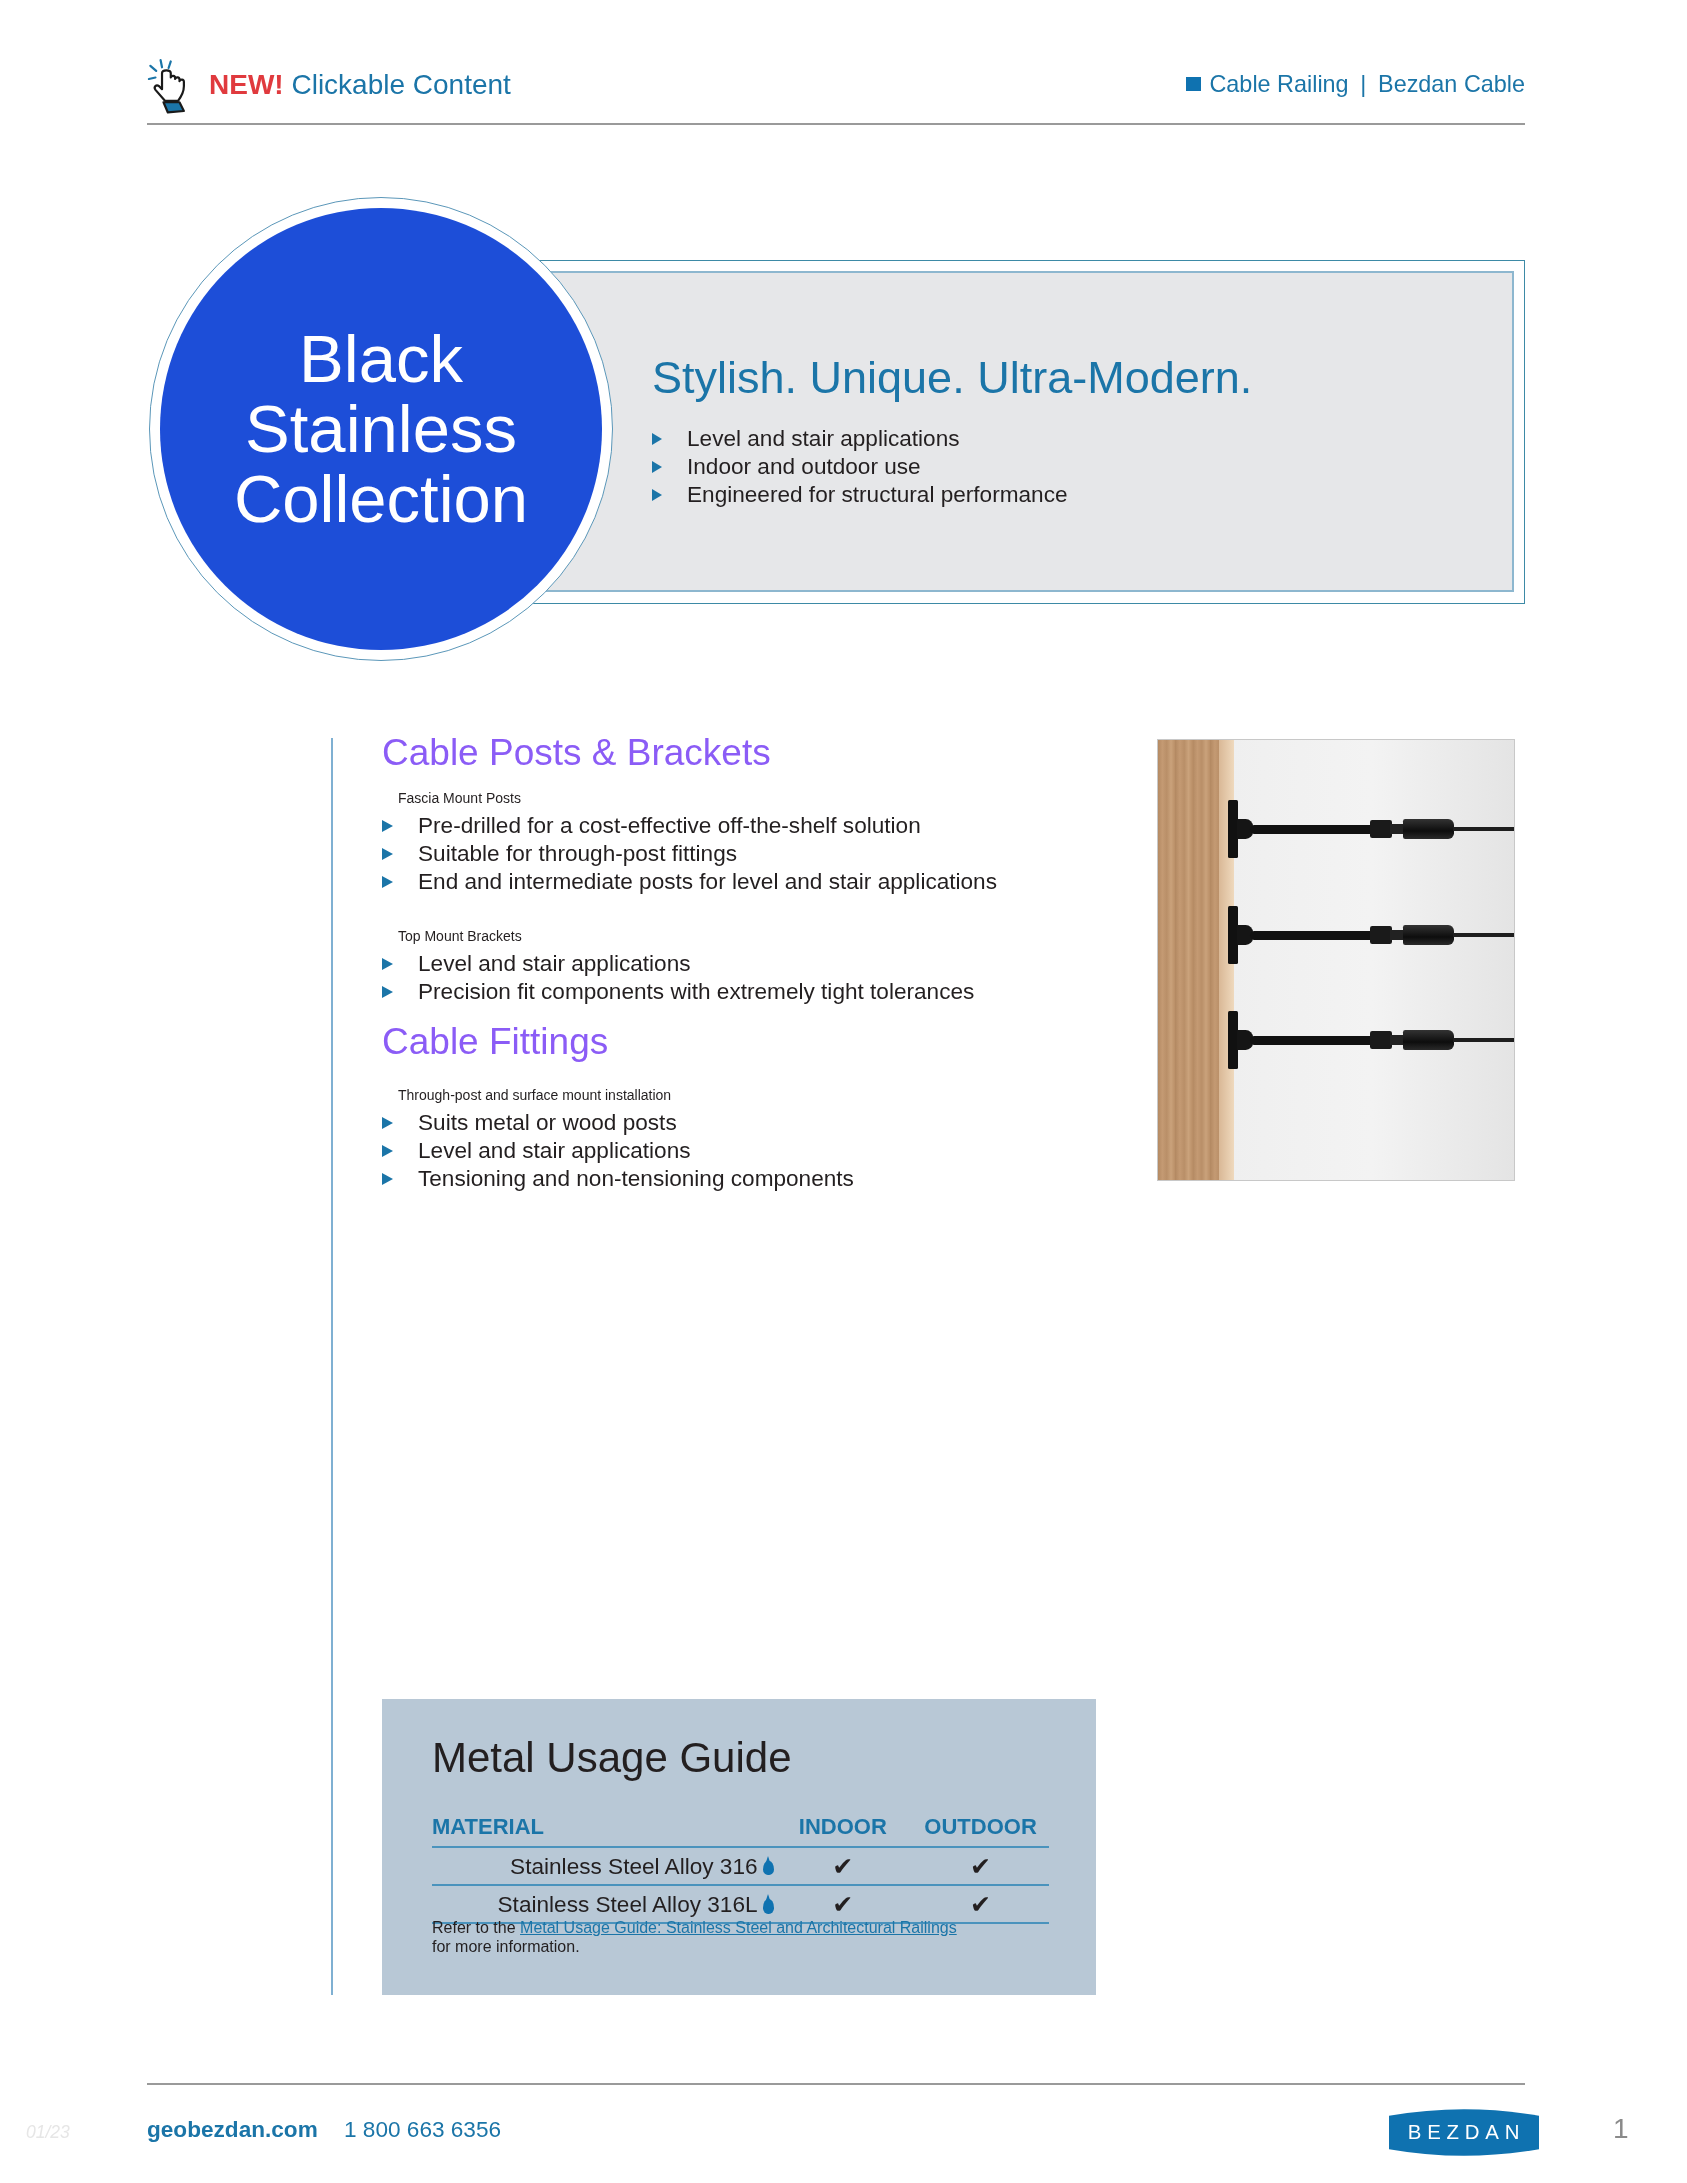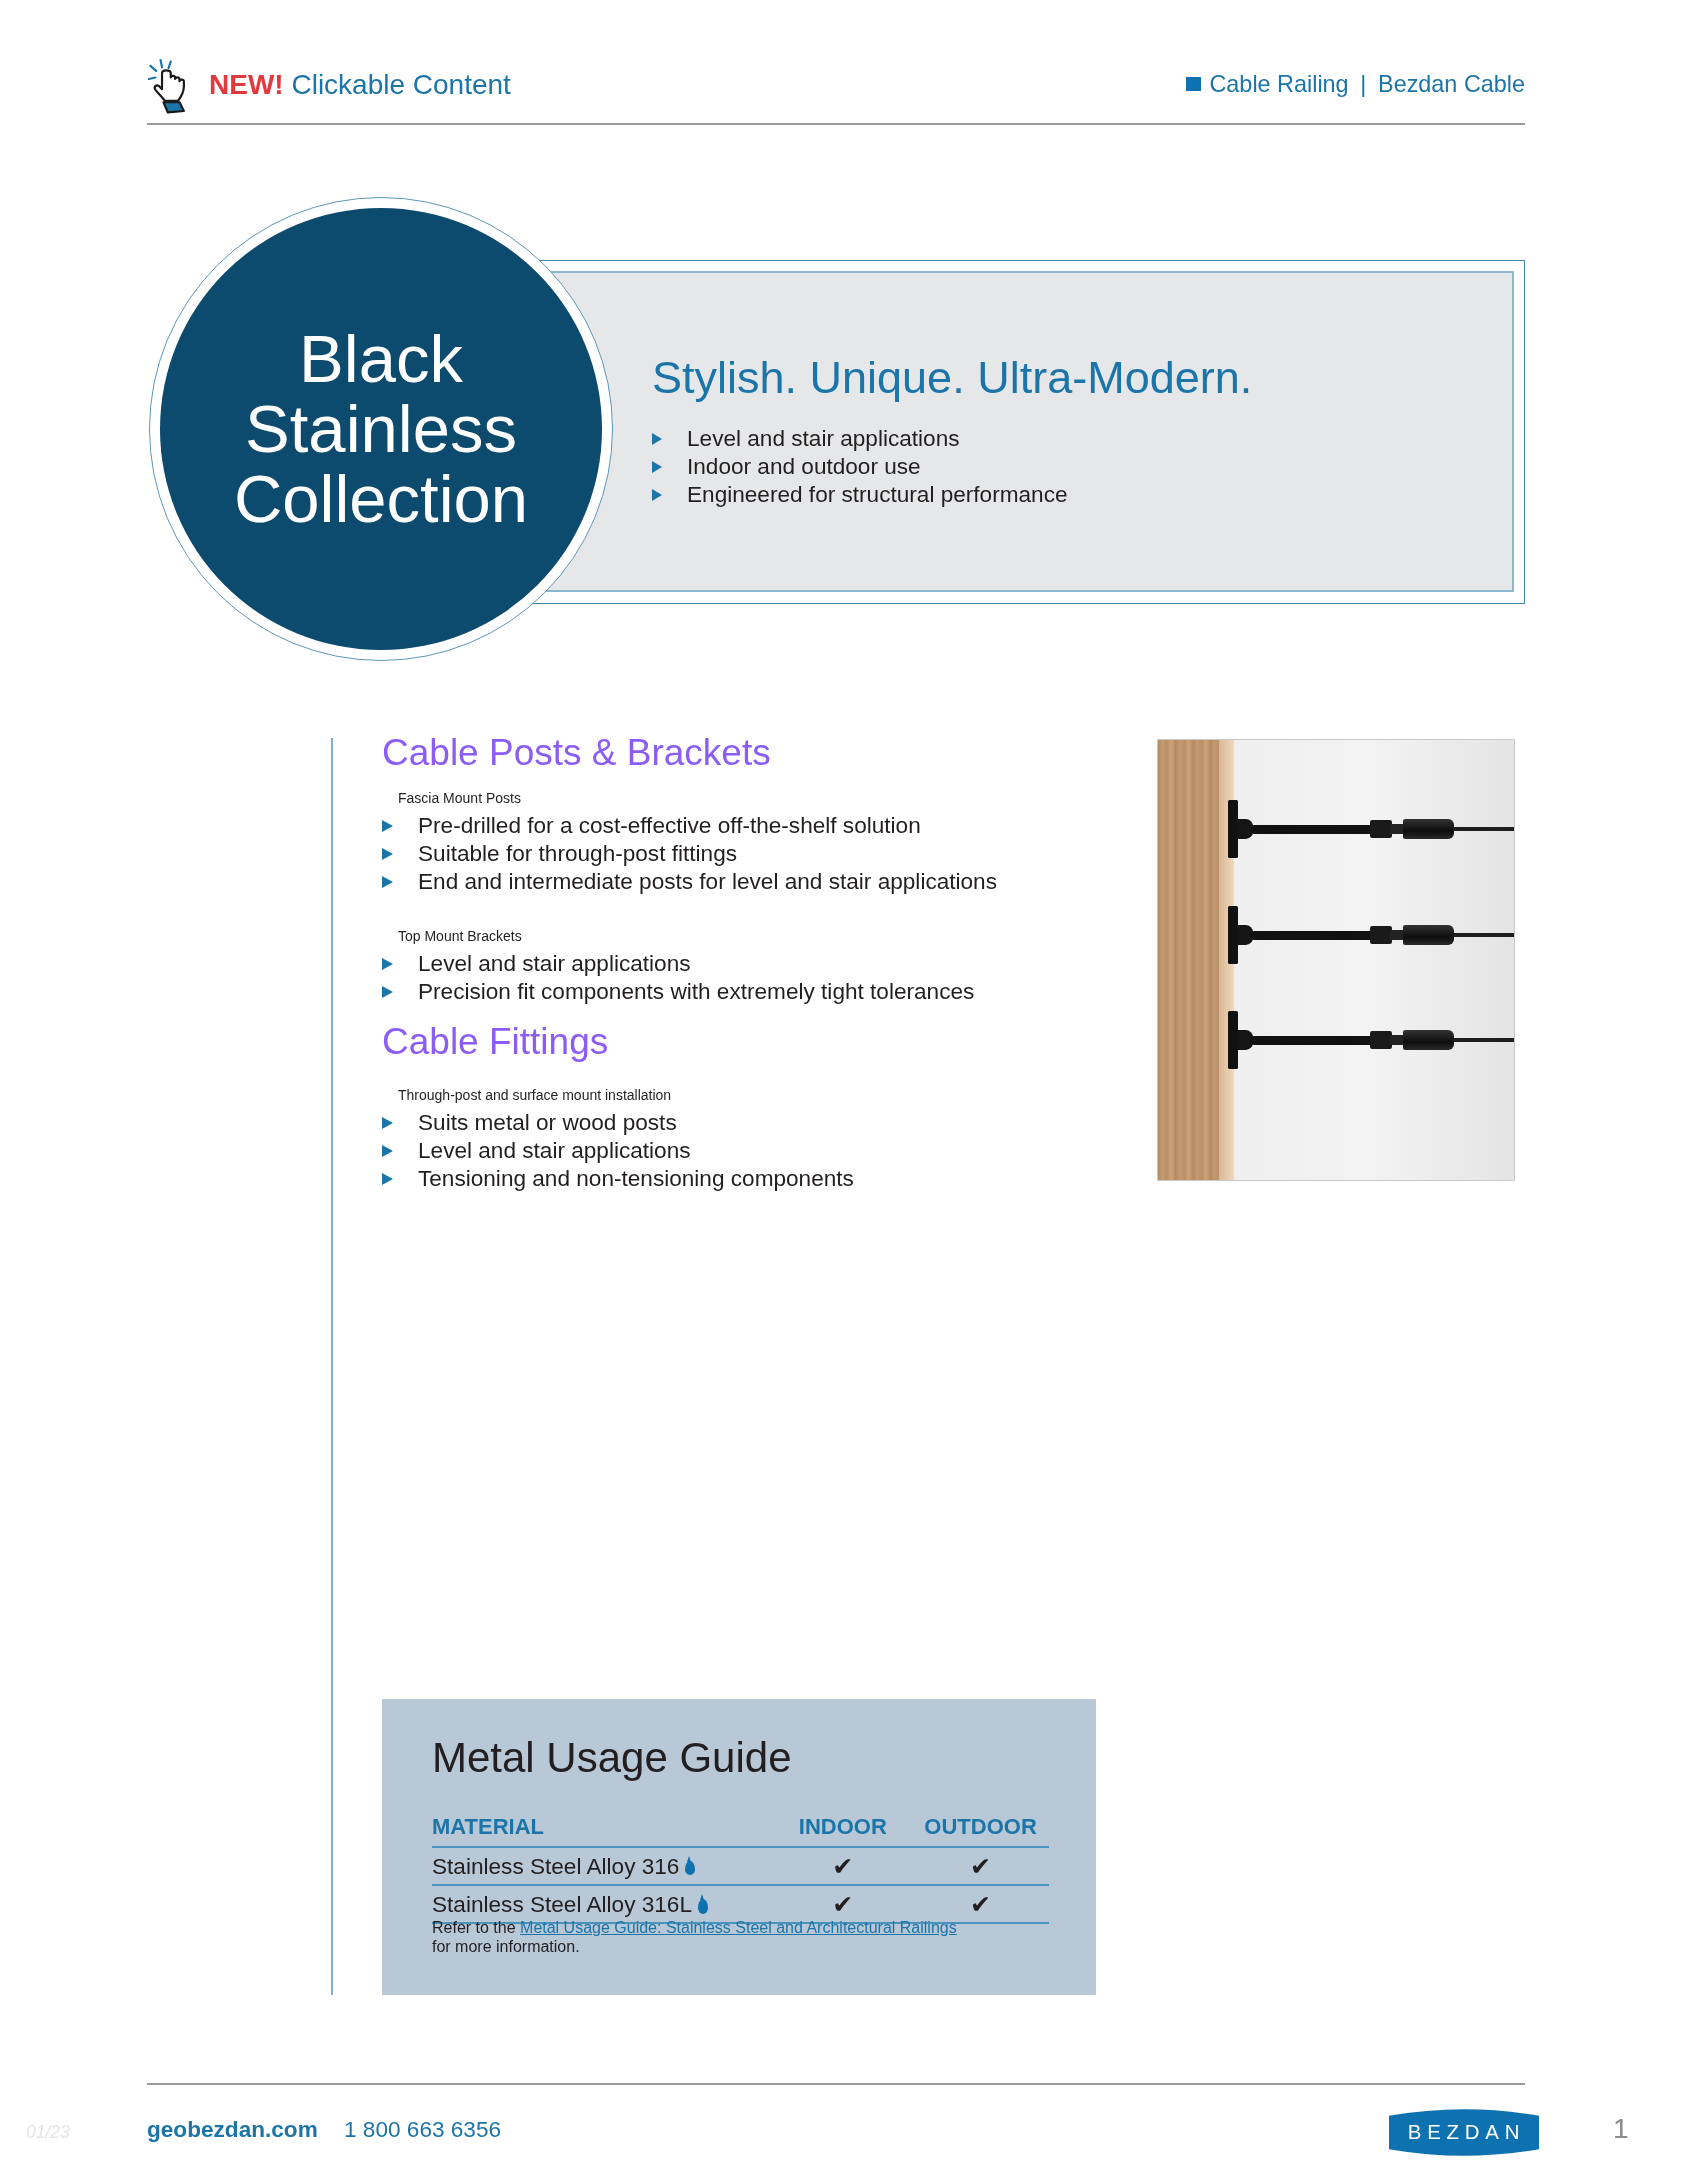--- a/index.html
+++ b/index.html
@@ -15,21 +15,21 @@
   .hdr-cc { color: #1b75a8; }
   .hdr-right { right: 162px; top: 67px; font-size: 23.4px; line-height: 34px; color: #1b75a8; white-space: nowrap; display: flex; align-items: center; }
   .hdr-square { width: 14.6px; height: 14.6px; background: #0f72b0; display: inline-block; margin-right: 8.8px; }
   .hdr-sep { margin: 0 11.7px; color: #1b75a8; }
   .rule-top { left: 147px; top: 123px; width: 1378px; height: 1.5px; background: #9a9a9a; }
 
   
   .hero-outer-box { left: 525px; top: 260px; width: 1000px; height: 344px; border: 1.5px solid #3d8aa6; }
   .hero-inner-box { left: 539px; top: 271px; width: 975px; height: 321px; background: #e6e7e9; border: 2.2px solid #8db7cf; }
   .hero-ring { left: 149px; top: 197px; width: 464px; height: 464px; border-radius: 50%; background: #ffffff; border: 1.5px solid #5b97b9; }
-  .hero-circle { left: 160px; top: 208px; width: 442px; height: 442px; border-radius: 50%; background: #0c4a6e; display: flex; align-items: center; justify-content: center; text-align: center; }
+  .hero-circle { left: 160px; top: 208px; width: 442px; height: 442px; border-radius: 50%; background: #1d4ed8; display: flex; align-items: center; justify-content: center; text-align: center; }
   .hero-circle-title { color: #ffffff; font-size: 67px; line-height: 70px; font-weight: normal; }
   .hero-tagline { left: 652px; top: 349px; font-size: 45px; line-height: 58px; color: #1b75a8; white-space: nowrap; }
   .hero-list { left: 652px; top: 425px; list-style: none; }
   .hero-list li { font-size: 22.6px; line-height: 28px; color: #231f20; display: flex; align-items: center; white-space: nowrap; }
 
   .bullet-tri { width: 0; height: 0; border-top: 6.6px solid transparent; border-bottom: 6.6px solid transparent; border-left: 10.2px solid #1b75a8; display: inline-block; margin-right: 25px; flex: 0 0 auto; }
 
   
   .vrule { left: 331px; top: 738px; width: 2.2px; height: 1257px; background: #7fb0d2; }
 
@@ -53,21 +53,21 @@
   .fit-mid { position: absolute; left: 162px; top: 24px; width: 14.6px; height: 10.2px; background: #222; }
   .fit-nut2 { position: absolute; left: 175px; top: 19px; width: 51px; height: 20.4px; background: linear-gradient(180deg, #333, #0d0d0d 60%, #2a2a2a); border-radius: 2.2px 5.8px 5.8px 2.2px; }
   .fit-cable { position: absolute; left: 225px; top: 27px; width: 63px; height: 3.6px; background: #1e1e1e; }
 
   
   .mug { left: 382px; top: 1699px; width: 714px; height: 296px; background: #b8c8d6; }
   .mug-title { position: absolute; left: 50px; top: 31px; font-size: 42px; line-height: 55px; color: #231f20; white-space: nowrap; }
   .mug-table { position: absolute; left: 50px; top: 109px; width: 617px; border-collapse: collapse; }
   .mug-table th { font-size: 22px; line-height: 26px; color: #1b75a8; font-weight: bold; text-align: left; padding: 5.8px 0 5.8px 0; border-bottom: 2.2px solid #4a93bd; white-space: nowrap; }
   .mug-table th.c { text-align: center; }
-  .mug-table td { font-size: 22.6px; line-height: 29px; color: #231f20; padding: 4.4px 0 2.9px 0; border-bottom: 2.2px solid #4a93bd; white-space: nowrap; }
+  .mug-table td { font-size: 22.6px; line-height: 29px; color: #231f20; padding: 4.4px 0 2.9px 0; border-bottom: 2.2px solid #4a93bd; white-space: nowrap; text-align: right; }
   .mug-table td.c { text-align: center; font-size: 25px; font-weight: bold; }
   .col-mat { width: 342px; }
   .col-in { width: 139px; }
   .col-out { width: 137px; }
   .drop-icon { display: inline-block; width: 10.2px; height: 14.6px; background: #0f72b0; border-radius: 50% 50% 50% 50% / 60% 60% 40% 40%; margin-left: 5.8px; vertical-align: -1.5px; position: relative; }
   .drop-icon::before { content: ""; position: absolute; left: 2.2px; top: -5.1px; width: 0; height: 0; border-left: 2.9px solid transparent; border-right: 2.9px solid transparent; border-bottom: 6.6px solid #0f72b0; }
   .mug-note { position: absolute; left: 50px; top: 219px; font-size: 16px; line-height: 19px; color: #231f20; }
   .mug-link { color: #1b75a8; text-decoration: underline; }
 
   

